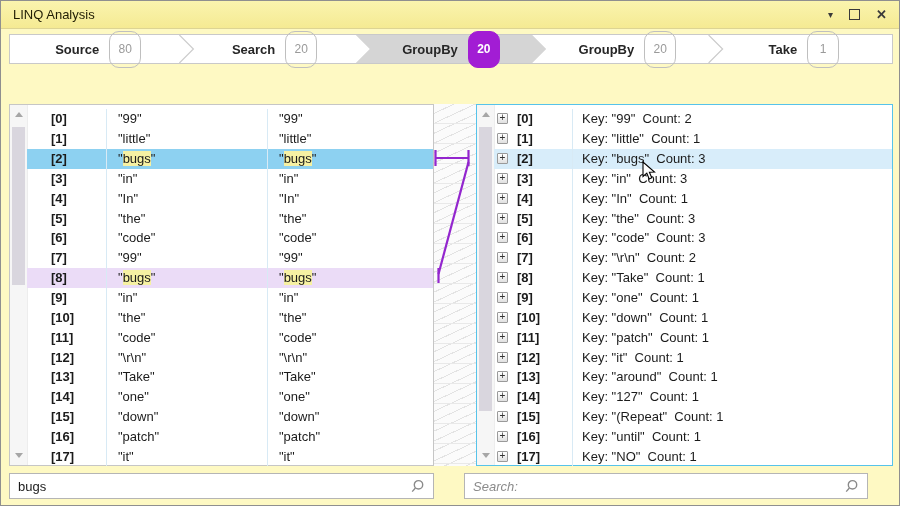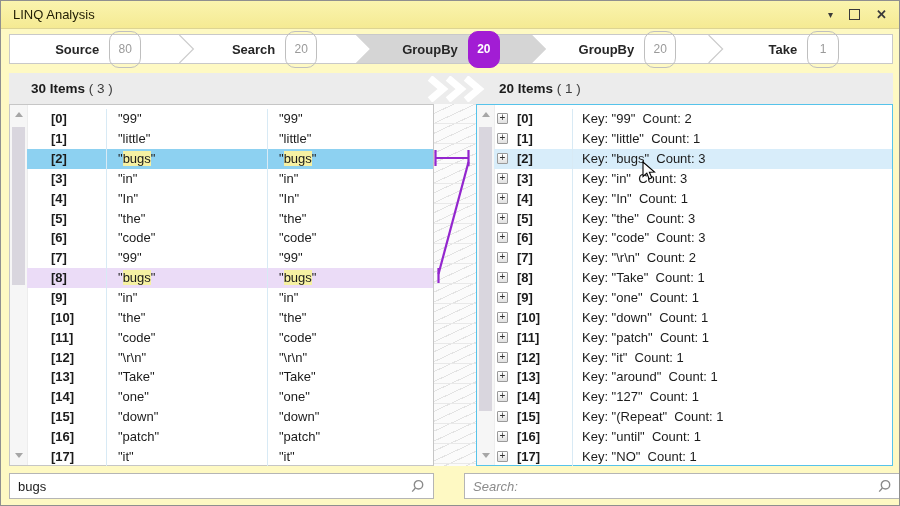--- a/index.html
+++ b/index.html
@@ -89,21 +89,21 @@
       repeating-linear-gradient(155deg, transparent 0 8px, #e3e3e3 8px 9px);
   }
   .gutter svg { position:absolute; left:0; top:0; }
   
   .searchbox {
     position:absolute; top:472px; height:26px; box-sizing:border-box;
     background:#fff; border:1px solid #b5b5b5;
     display:flex; align-items:center; padding:0 8px;
   }
   .search-left  { left:8px;   width:425px; }
-  .search-right { left:463px; width:437px; }
+  .search-right { left:463px; width:404px; }
   .search-input {
     flex:1; border:none; outline:none; background:transparent;
     font-family:"Liberation Sans", sans-serif; font-size:13px; color:#1b1b1b; padding:0;
   }
   .search-input::placeholder { font-style:italic; color:#8b8b8b; }
   .mag { flex:0 0 auto; }
   
   .cursor { position:absolute; left:641px; top:160px; z-index:5; }
 </style>
 </head>
@@ -145,29 +145,20 @@
           <span class="step-label">GroupBy</span>
           <span class="badge">20</span>
         </div>
         <div class="step">
           <span class="step-label">Take</span>
           <span class="badge">1</span>
         </div>
       </div>
   </div>
 
-  <div class="band">
-    <span class="band-label band-left-label"><b>30 Items</b> <span class="note">( 3 )</span></span>
-    <svg class="band-chevrons" width="70" height="26" viewBox="0 0 70 26">
-      <polyline points="4,2 17,13 4,24" fill="none" stroke="#ffffff" stroke-width="7"></polyline>
-      <polyline points="22,2 35,13 22,24" fill="none" stroke="#ffffff" stroke-width="7"></polyline>
-      <polyline points="40,2 53,13 40,24" fill="none" stroke="#ffffff" stroke-width="7"></polyline>
-    </svg>
-    <span class="band-label band-right-label"><b>20 Items</b> <span class="note">( 1 )</span></span>
-  </div>
 
   <div class="list list-left">
     <div class="vscroll">
       <span class="arr arr-up"></span>
       <span class="arr arr-dn"></span>
       <span class="thumb thumb-left"></span>
     </div>
     <div class="rows" id="left-rows">
         <div class="lrow">
           <span class="lidx">[0]</span>

